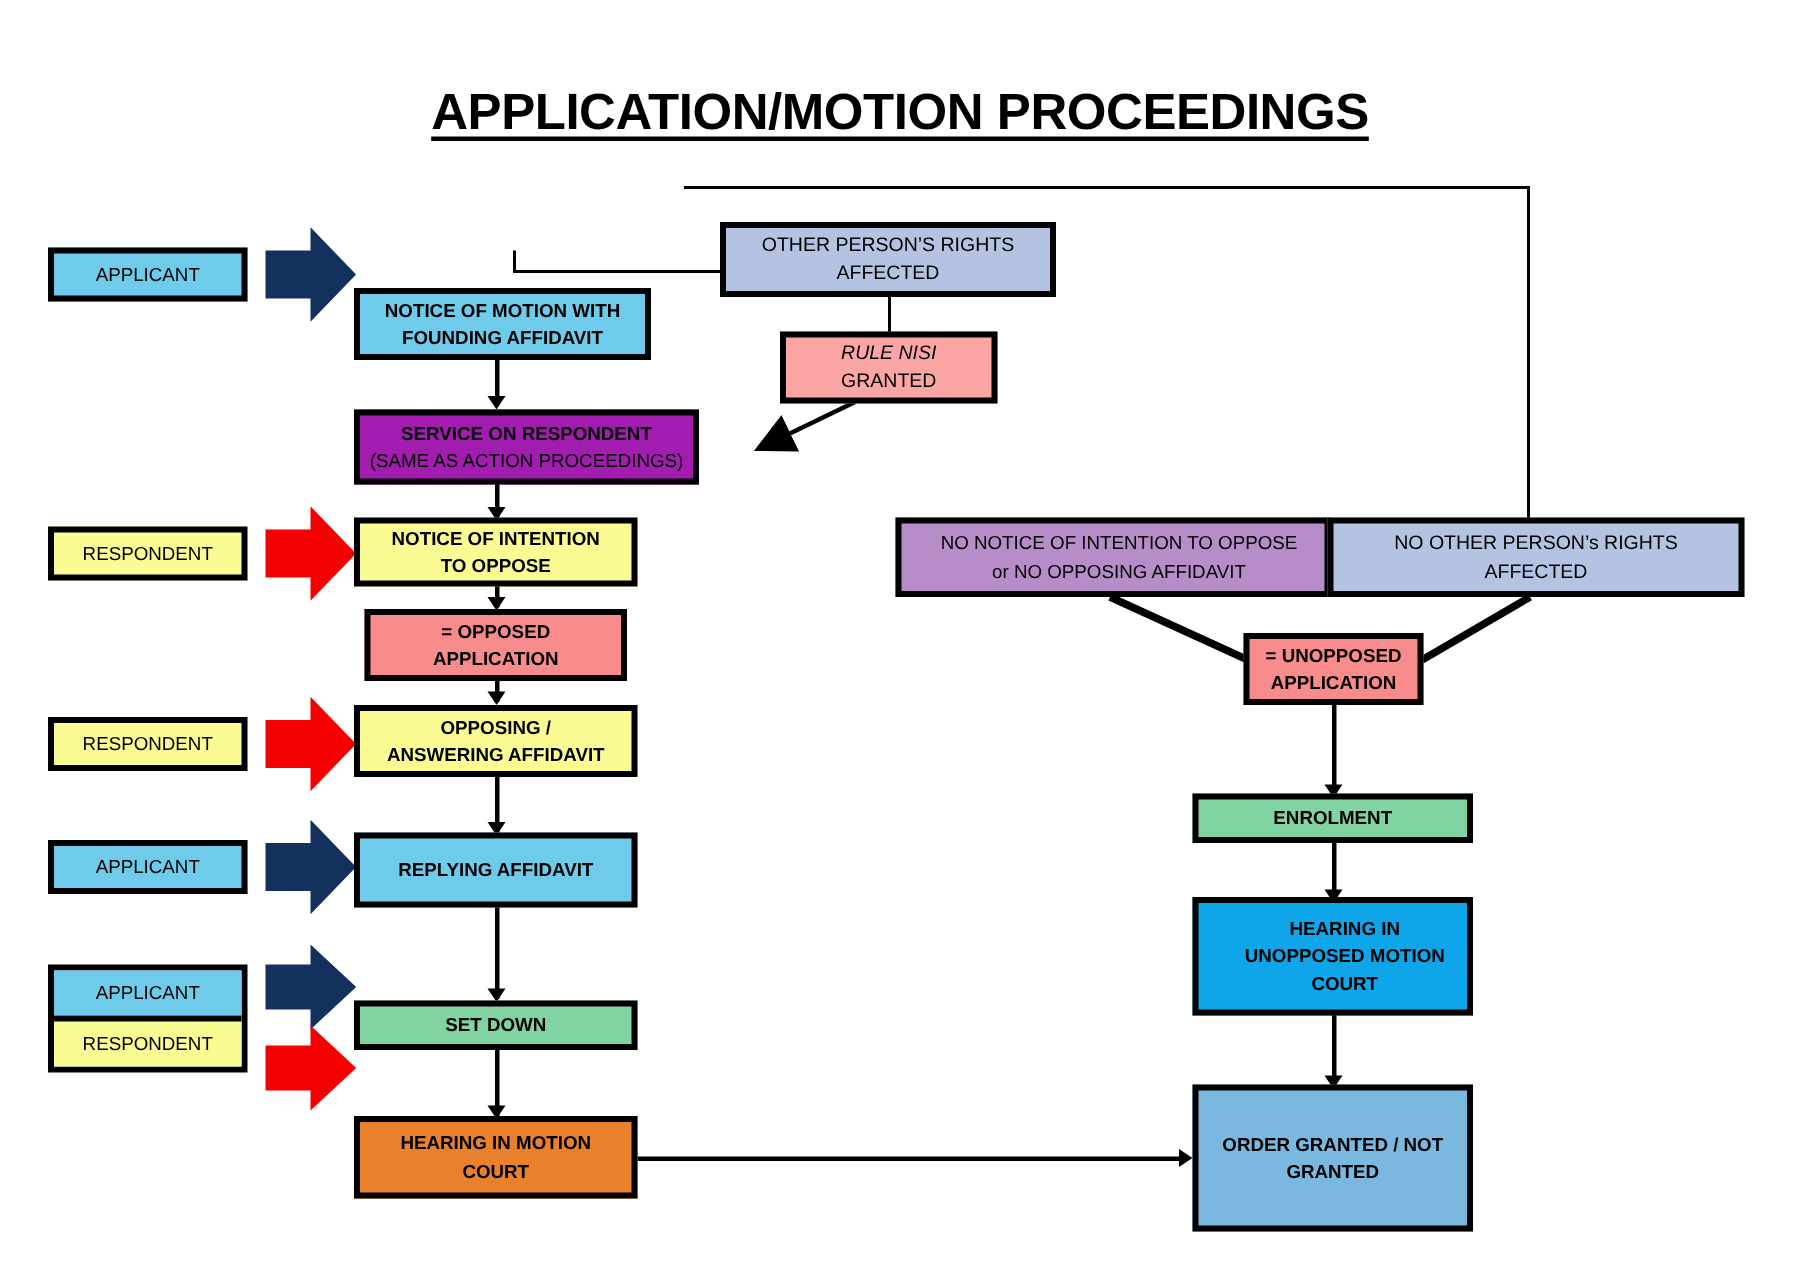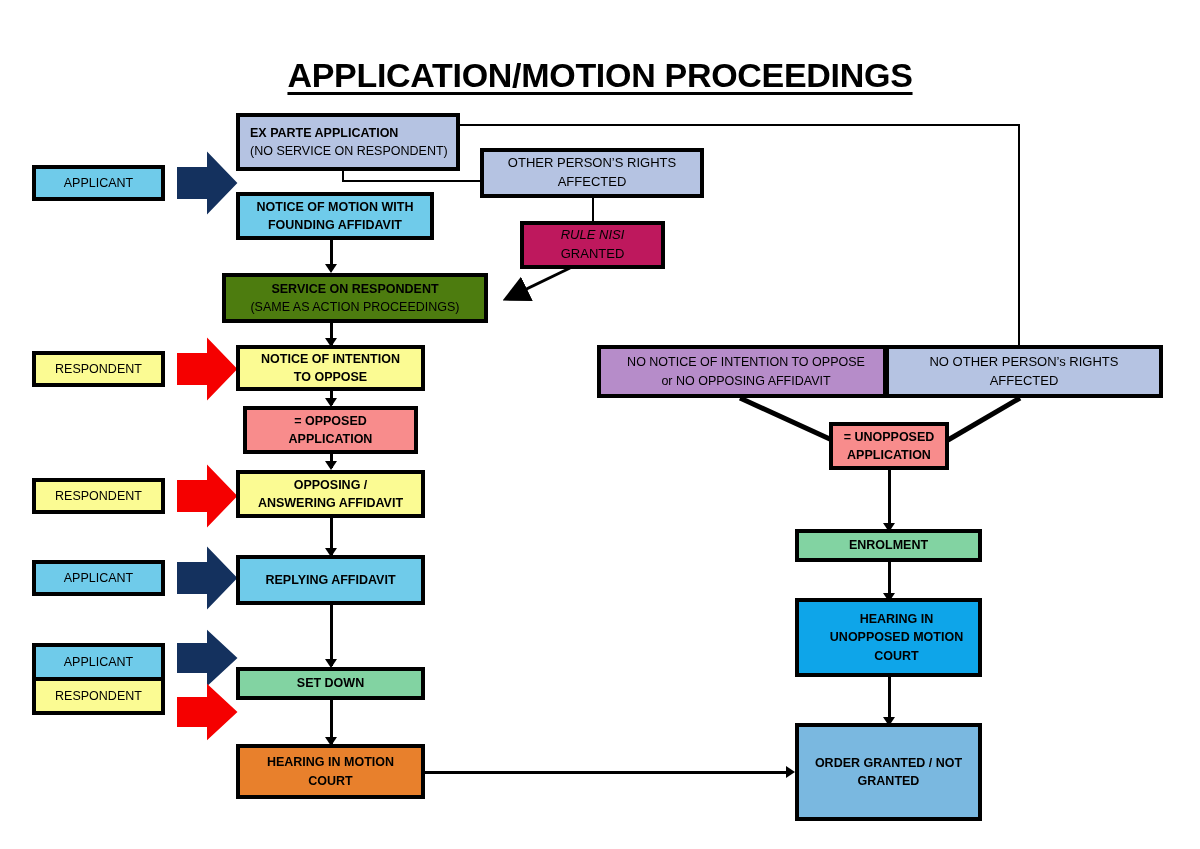--- a/index.html
+++ b/index.html
@@ -222,41 +222,37 @@
       <span>RESPONDENT</span>
     </div>
   </div>
   <svg class="blockarrow" style="left:176px; top:628px; width:62px; height:62px;">
     <polygon points="2,16 32,16 32,4 60,30 32,56 32,44 2,44" fill="#14315e" stroke="#14315e" stroke-width="2"></polygon>
   </svg>
   <svg class="blockarrow" style="left:176px; top:682px; width:62px; height:62px;">
     <polygon points="2,16 32,16 32,4 60,30 32,56 32,44 2,44" fill="#f50000" stroke="#f50000" stroke-width="2"></polygon>
   </svg>
 
-  <div class="node" style="left:236px; top:113px; width:224px; height:58px; background:#b5c3e2; align-items:flex-start; text-align:left; padding-left:10px;">
-    <span class="ln" style="text-align:left;">EX PARTE APPLICATION</span>
-    <span class="ln" style="text-align:left; font-weight:normal;">(NO SERVICE ON RESPONDENT)</span>
-  </div>
 
   <div class="node reg" style="left:480px; top:148px; width:224px; height:50px; background:#b5c3e2;">
     <span class="ln">OTHER PERSON’S RIGHTS</span>
     <span class="ln">AFFECTED</span>
   </div>
 
-  <div class="node reg" style="left:520px; top:221px; width:145px; height:48px; background:#be185d;">
+  <div class="node reg" style="left:520px; top:221px; width:145px; height:48px; background:#fca5a5;">
     <span class="ln ital">RULE NISI</span>
     <span class="ln">GRANTED</span>
   </div>
 
   <div class="node" style="left:236px; top:192px; width:198px; height:48px; background:#6fcbea;">
     <span class="ln">NOTICE OF MOTION WITH</span>
     <span class="ln">FOUNDING AFFIDAVIT</span>
   </div>
 
-  <div class="node" style="left:222px; top:273px; width:266px; height:50px; background:#4d7c0f;">
+  <div class="node" style="left:236px; top:273px; width:230px; height:50px; background:#a21caf;">
     <span class="ln">SERVICE ON RESPONDENT</span>
     <span class="ln" style="font-weight:normal;">(SAME AS ACTION PROCEEDINGS)</span>
   </div>
 
   <div class="node" style="left:236px; top:345px; width:189px; height:46px; background:#fbfb93;">
     <span class="ln">NOTICE OF INTENTION</span>
     <span class="ln">TO OPPOSE</span>
   </div>
 
   <div class="node" style="left:243px; top:406px; width:175px; height:48px; background:#f88c8c;">

